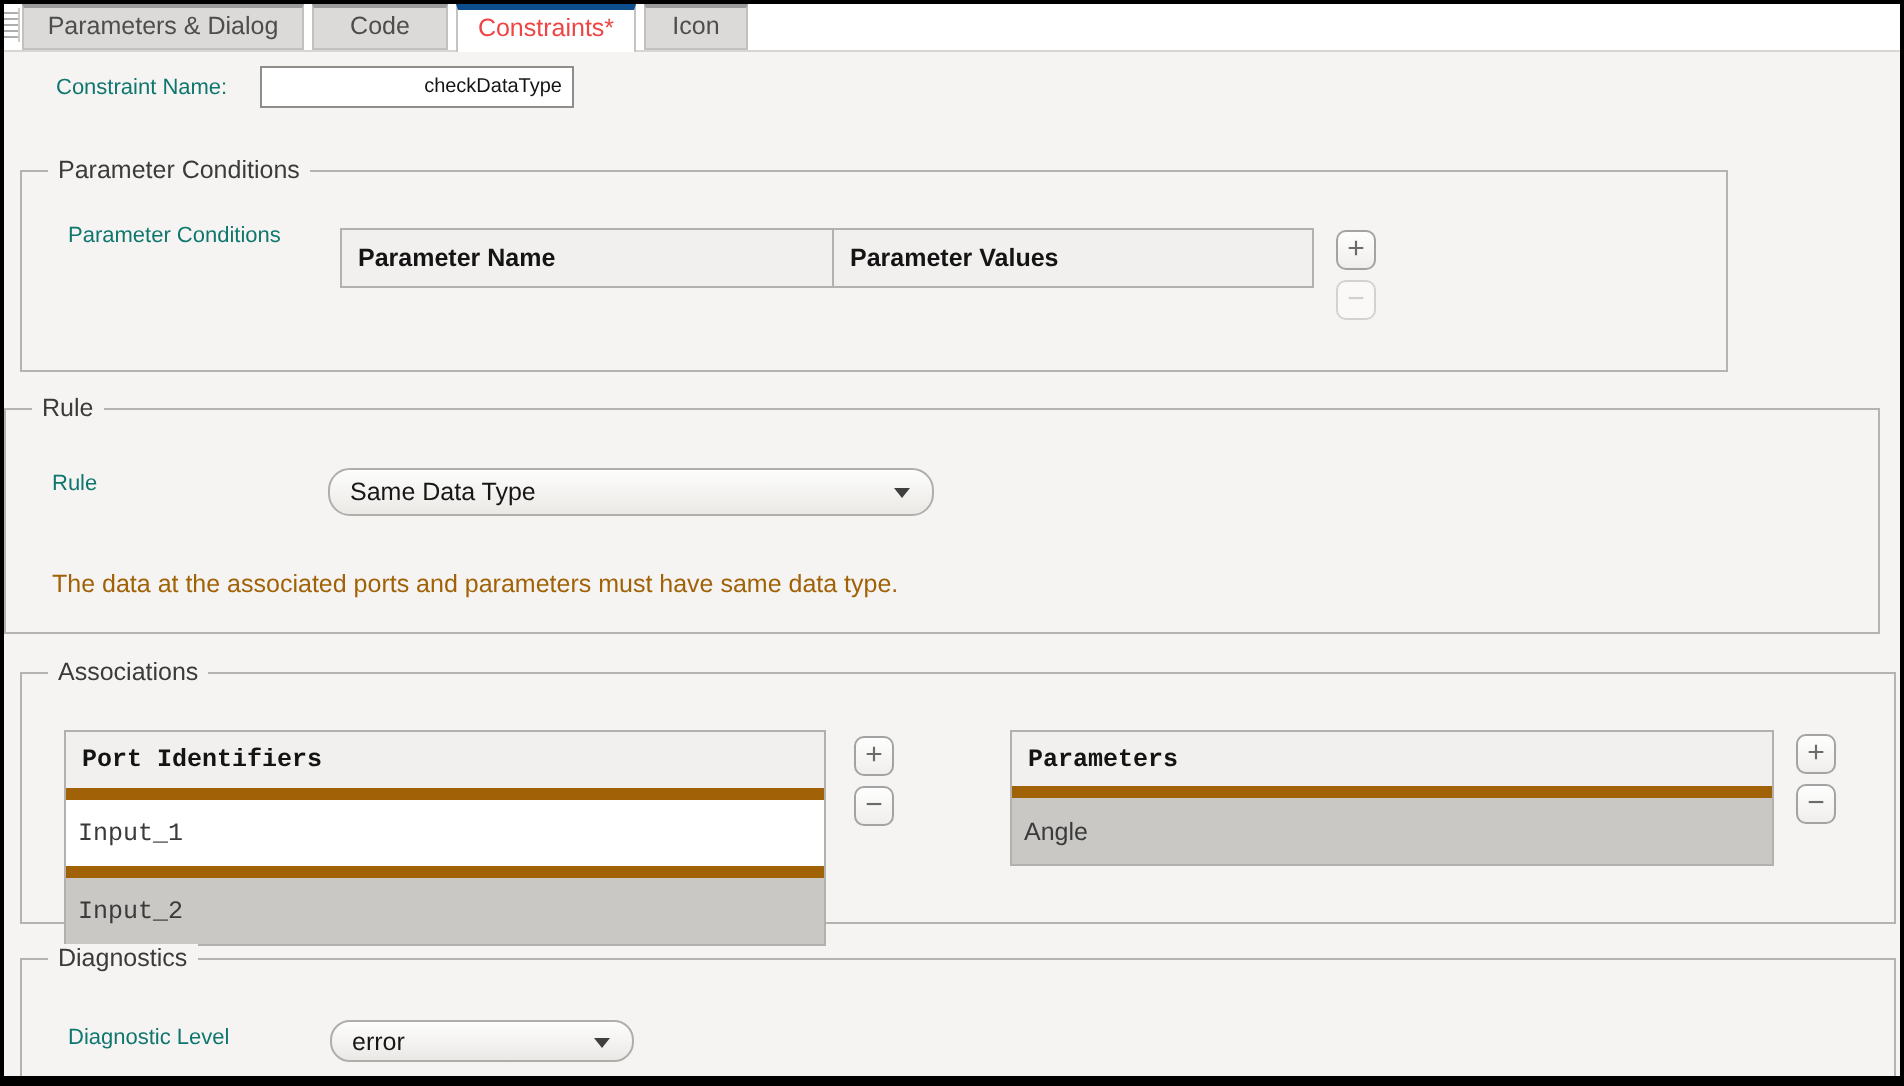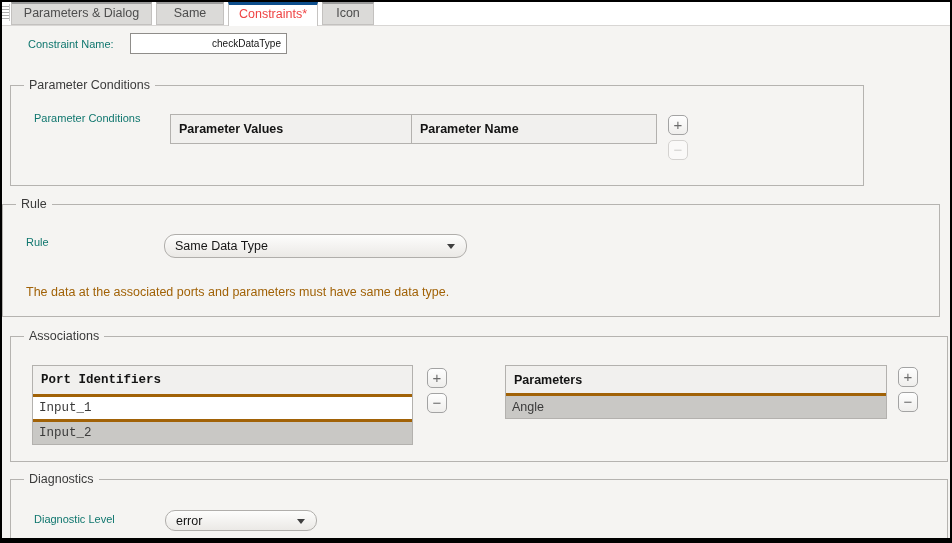--- a/index.html
+++ b/index.html
@@ -53,23 +53,23 @@
   }
 
   .tbl { position:absolute; border:1px solid #b3b1ae; background:#ffffff; }
   .tbl .hdr {
     display:flex; align-items:center; background:#f1f0ee;
     font-weight:bold; font-size:12.5px; color:#141414;
   }
   .hdr .cell { padding:0 8px; height:100%; display:flex; align-items:center; }
   .hdr .cell + .cell { border-left:1px solid #b3b1ae; }
   .tbl .row {
-    display:flex; align-items:center; height:25px; padding:0 6px;
+    display:flex; align-items:center; height:39px; padding:0 6px;
     font-size:12.5px; color:#3a3a3a; background:#ffffff;
-    border-top:3px solid #a16207;
+    border-top:6px solid #a16207;
   }
   .tbl .row.selected { background:#c9c8c5; }
 
   .sqbtn {
     position:absolute; width:20px; height:20px;
     border:1px solid #a3a3a3; border-radius:5px;
     background:linear-gradient(#fefefe,#efeeec);
     color:#6b6b6b; font-size:15px; line-height:17px; text-align:center;
     cursor:pointer; user-select:none;
   }
@@ -94,37 +94,37 @@
   .desc { position:absolute; font-size:12.5px; color:#a16207; white-space:nowrap; }
 </style>
 </head>
 <body>
 
 <div class="screen">
 
   <div class="tabbar">
     <div class="grip"></div>
     <div class="tab" style="left:9px; width:141px;">Parameters &amp; Dialog</div>
-    <div class="tab" style="left:154px; width:68px;">Same</div>
+    <div class="tab" style="left:154px; width:68px;">Code</div>
     <div class="tab active" style="left:226px; width:90px;">Constraints*</div>
     <div class="tab" style="left:320px; width:52px;">Icon</div>
   </div>
 
   <div class="content">
 
     <div class="lbl" style="left:26px; top:12px;">Constraint Name:</div>
     <input class="txtin" style="left: 128px; top: 7px; width: 157px; height: 21px;" value="checkDataType">
 
     <div class="fs" style="left:8px; top:59px; width:854px; height:101px;">
       <span class="legend">Parameter Conditions</span>
       <div class="lbl" style="left:23px; top:26px;">Parameter Conditions</div>
       <div class="tbl" style="left:159px; top:28px; width:487px; height:30px;">
         <div class="hdr" style="height:28px;">
+          <div class="cell" style="width:245px;">Parameter Name</div>
           <div class="cell" style="flex:1;">Parameter Values</div>
-          <div class="cell" style="width:245px;">Parameter Name</div>
         </div>
       </div>
       <div class="sqbtn" style="left:657px; top:29px;">+</div>
       <div class="sqbtn disabled" style="left:657px; top:54px;">−</div>
     </div>
 
     <div class="fs" style="left:0; top:178px; width:938px; height:113px;">
       <span class="legend">Rule</span>
       <div class="lbl" style="left:23px; top:31px;">Rule</div>
       <div class="dd" style="left:161px; top:29px; width:303px; height:24px;">
@@ -141,21 +141,21 @@
         <div class="hdr" style="height:28px;">
           <div class="cell" style="flex:1;">Port Identifiers</div>
         </div>
         <div class="row">Input_1</div>
         <div class="row selected">Input_2</div>
       </div>
       <div class="sqbtn" style="left:416px; top:31px;">+</div>
       <div class="sqbtn" style="left:416px; top:56px;">−</div>
 
       <div class="tbl" style="left:494px; top:28px; width:382px;">
-        <div class="hdr" style="height:27px;">
+        <div class="hdr" style="height:27px;font-family:Liberation Mono, monospace;">
           <div class="cell" style="flex:1;">Parameters</div>
         </div>
         <div class="row selected">Angle</div>
       </div>
       <div class="sqbtn" style="left:887px; top:30px;">+</div>
       <div class="sqbtn" style="left:887px; top:55px;">−</div>
     </div>
 
     <div class="fs" style="left:8px; top:453px; width:938px; height:75px;">
       <span class="legend">Diagnostics</span>

